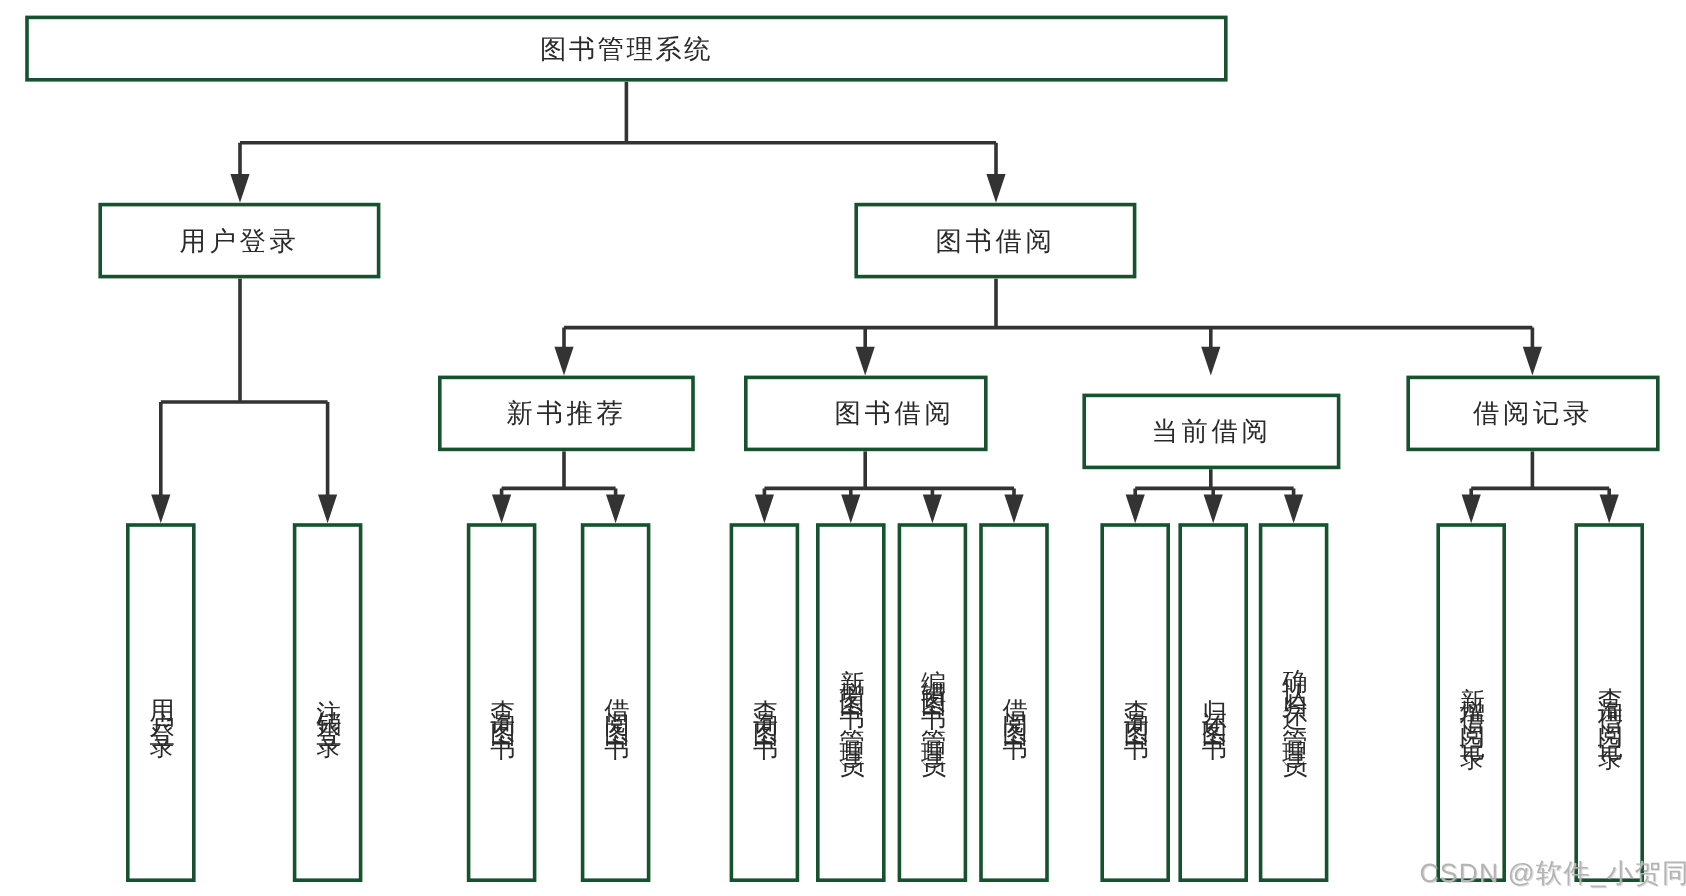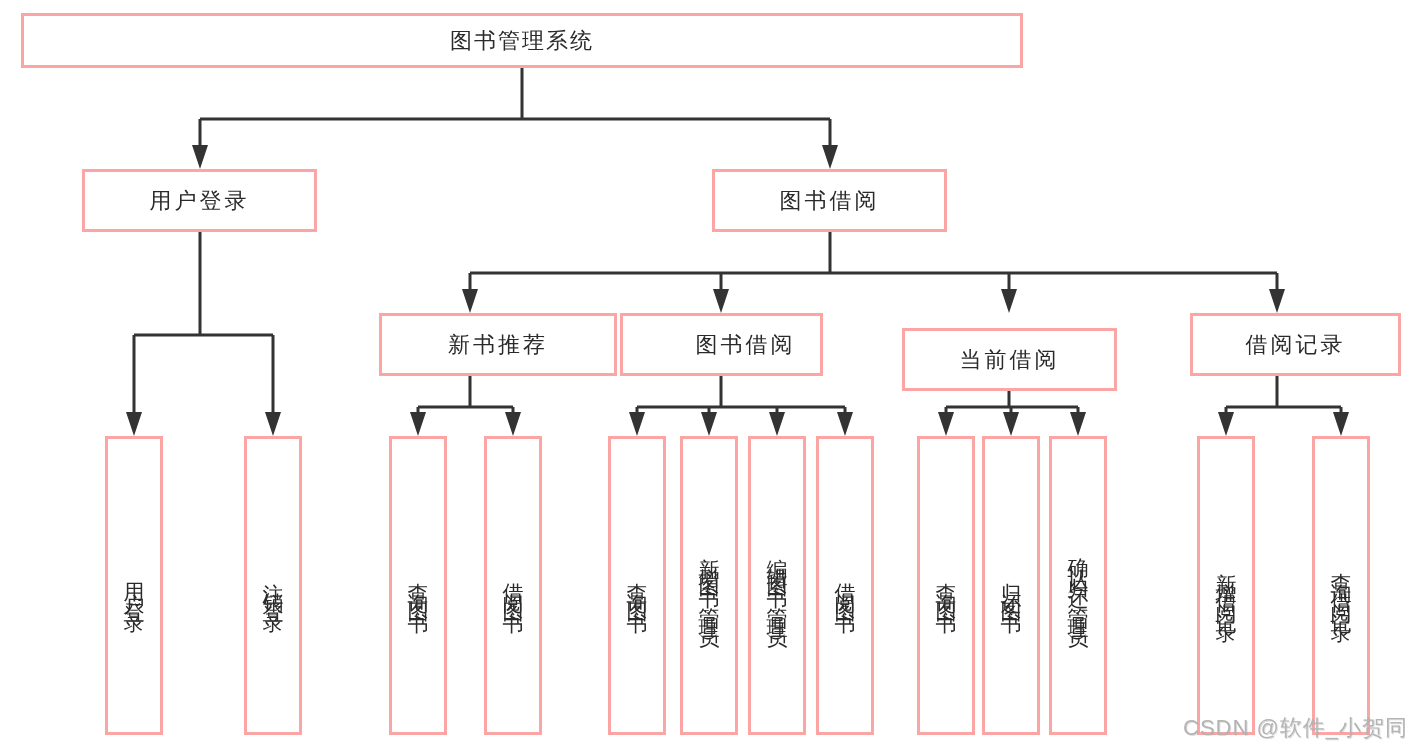--- a/index.html
+++ b/index.html
@@ -8,21 +8,21 @@
     width:1405px; height:747px;
     background:#ffffff;
     font-family:"Liberation Sans", sans-serif;
     overflow:hidden;
   }
   svg.connectors { position:absolute; left:0; top:0; }
   .node {
     position:absolute;
     box-sizing:border-box;
     background:#ffffff;
-    border:3px solid #fca5a5;
+    border:3px solid #14532d;
     display:flex;
     align-items:center;
     justify-content:center;
     color:#2a2a2a;
     text-align:center;
   }
   .root-node  { left:21px;  top:13px;  width:1002px; height:55px; font-size:22px; letter-spacing:2px; }
   .h-node     { height:63px; font-size:22px; letter-spacing:3px; }
   .lvl2       { top:169px; }
   .lvl3       { top:313px; }
@@ -81,24 +81,24 @@
       <polygon points="1218,412 1234,412 1226,436"></polygon>
       <polygon points="1333,412 1349,412 1341,436"></polygon>
     </g>
   </svg>
 
   <div class="node root-node">图书管理系统</div>
 
   <div class="node h-node lvl2" style="left:82px; width:235px;">用户登录</div>
   <div class="node h-node lvl2" style="left:712px; width:235px;">图书借阅</div>
 
-  <div class="node h-node lvl3" style="left:379px; width:238px;">新书推荐</div>
+  <div class="node h-node lvl3" style="left:365px; width:214px;">新书推荐</div>
   <div class="node h-node lvl3" style="left:620px; width:203px;padding-left:48px;">图书借阅</div>
   <div class="node h-node lvl3" style="left:902px; width:215px;margin-top:15px;">当前借阅</div>
-  <div class="node h-node lvl3" style="left:1172px; width:211px;margin-left:18px;">借阅记录</div>
+  <div class="node h-node lvl3" style="left:1172px; width:211px;">借阅记录</div>
 
   <div class="node leaf" style="left:105px;">
     <span class="v-label">用户登录</span>
   </div>
   <div class="node leaf" style="left:244px;">
     <span class="v-label">注销登录</span>
   </div>
 
   <div class="node leaf" style="left:389px;">
     <span class="v-label">查询图书</span>

